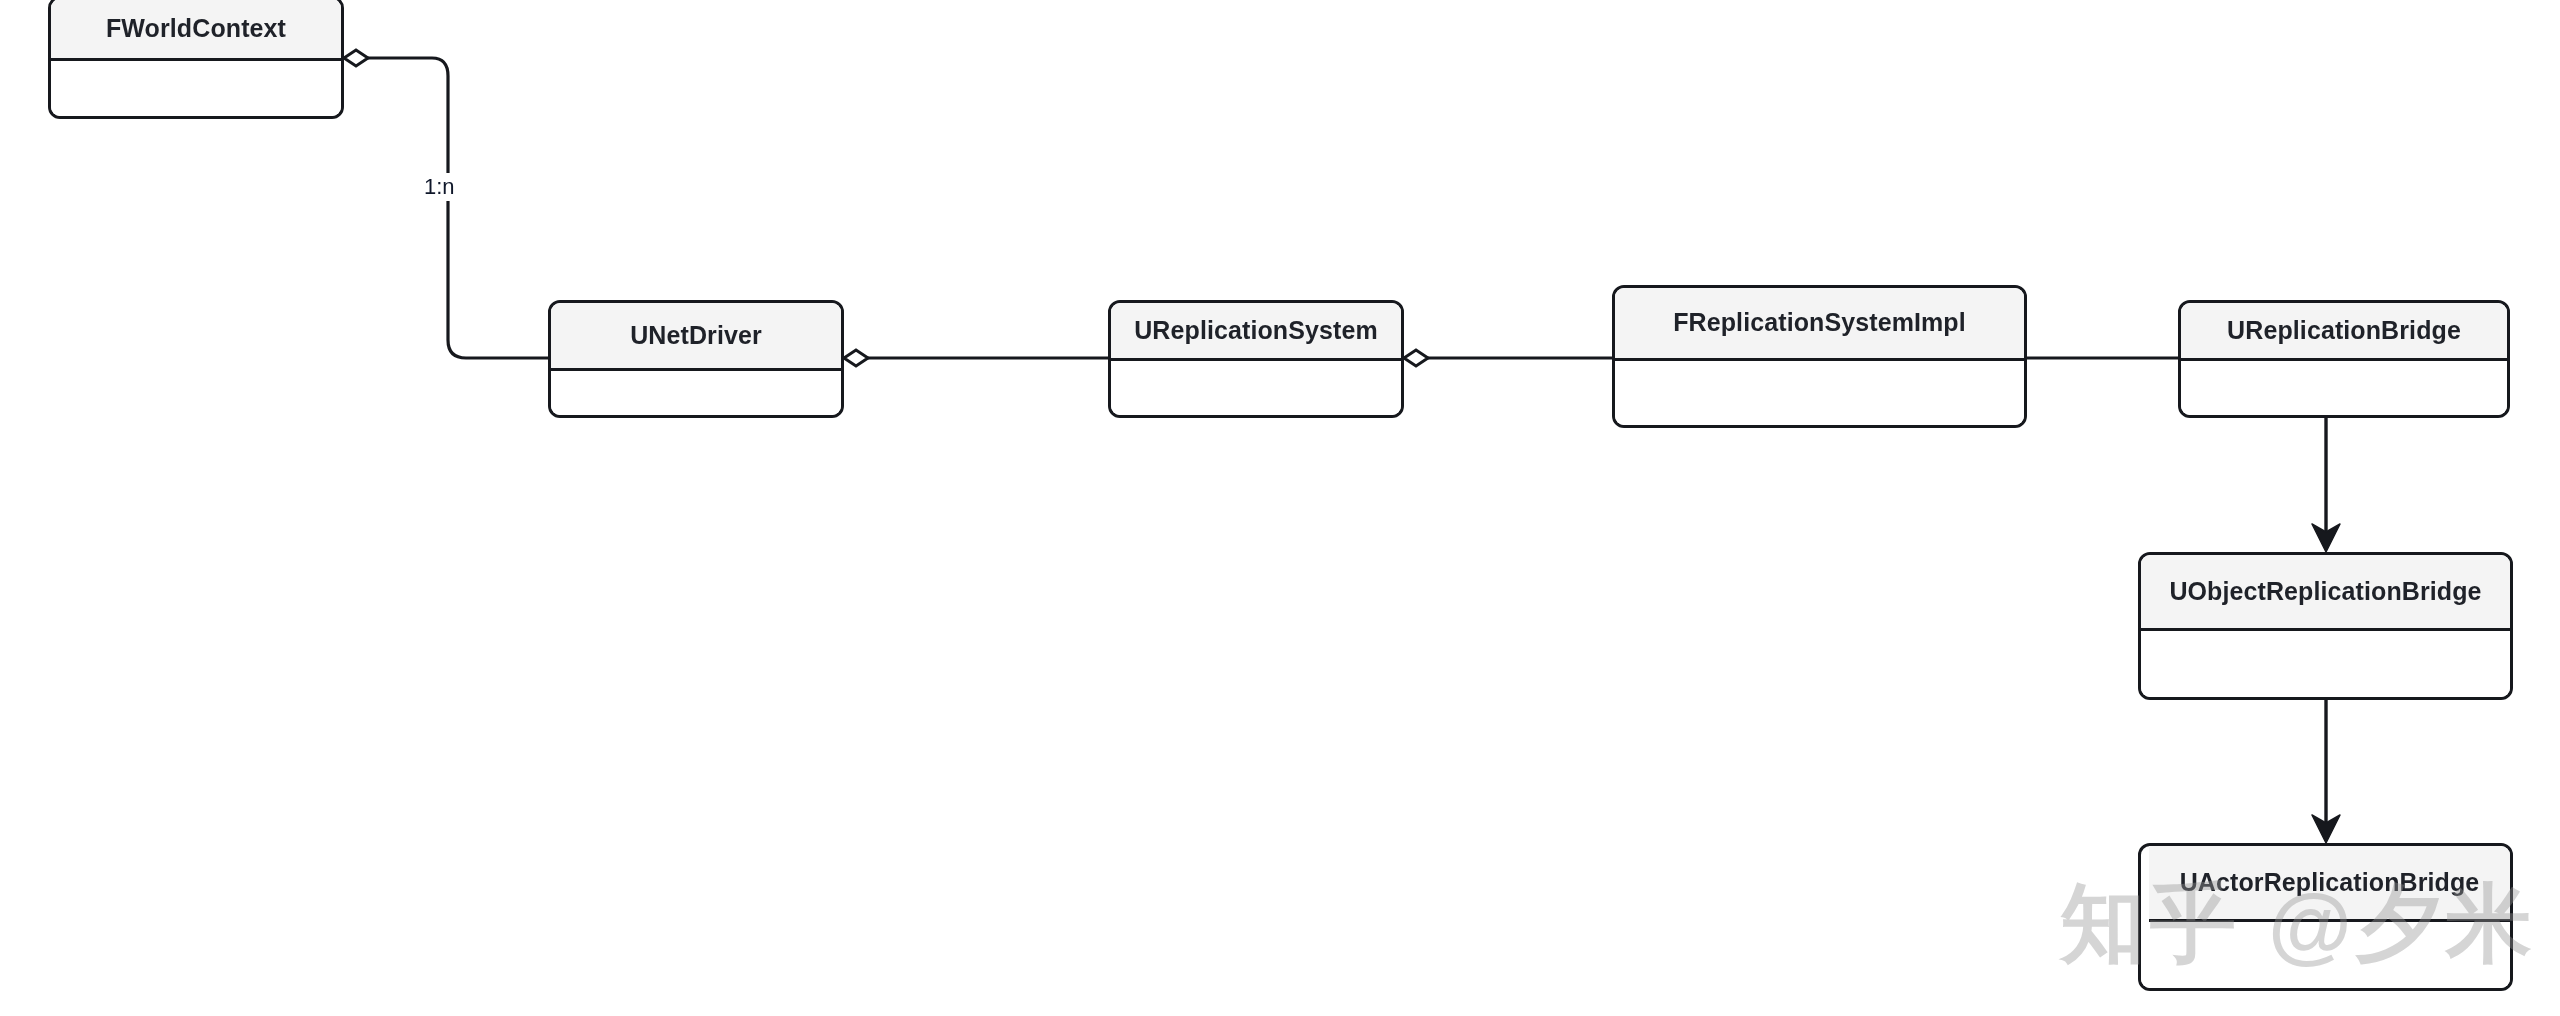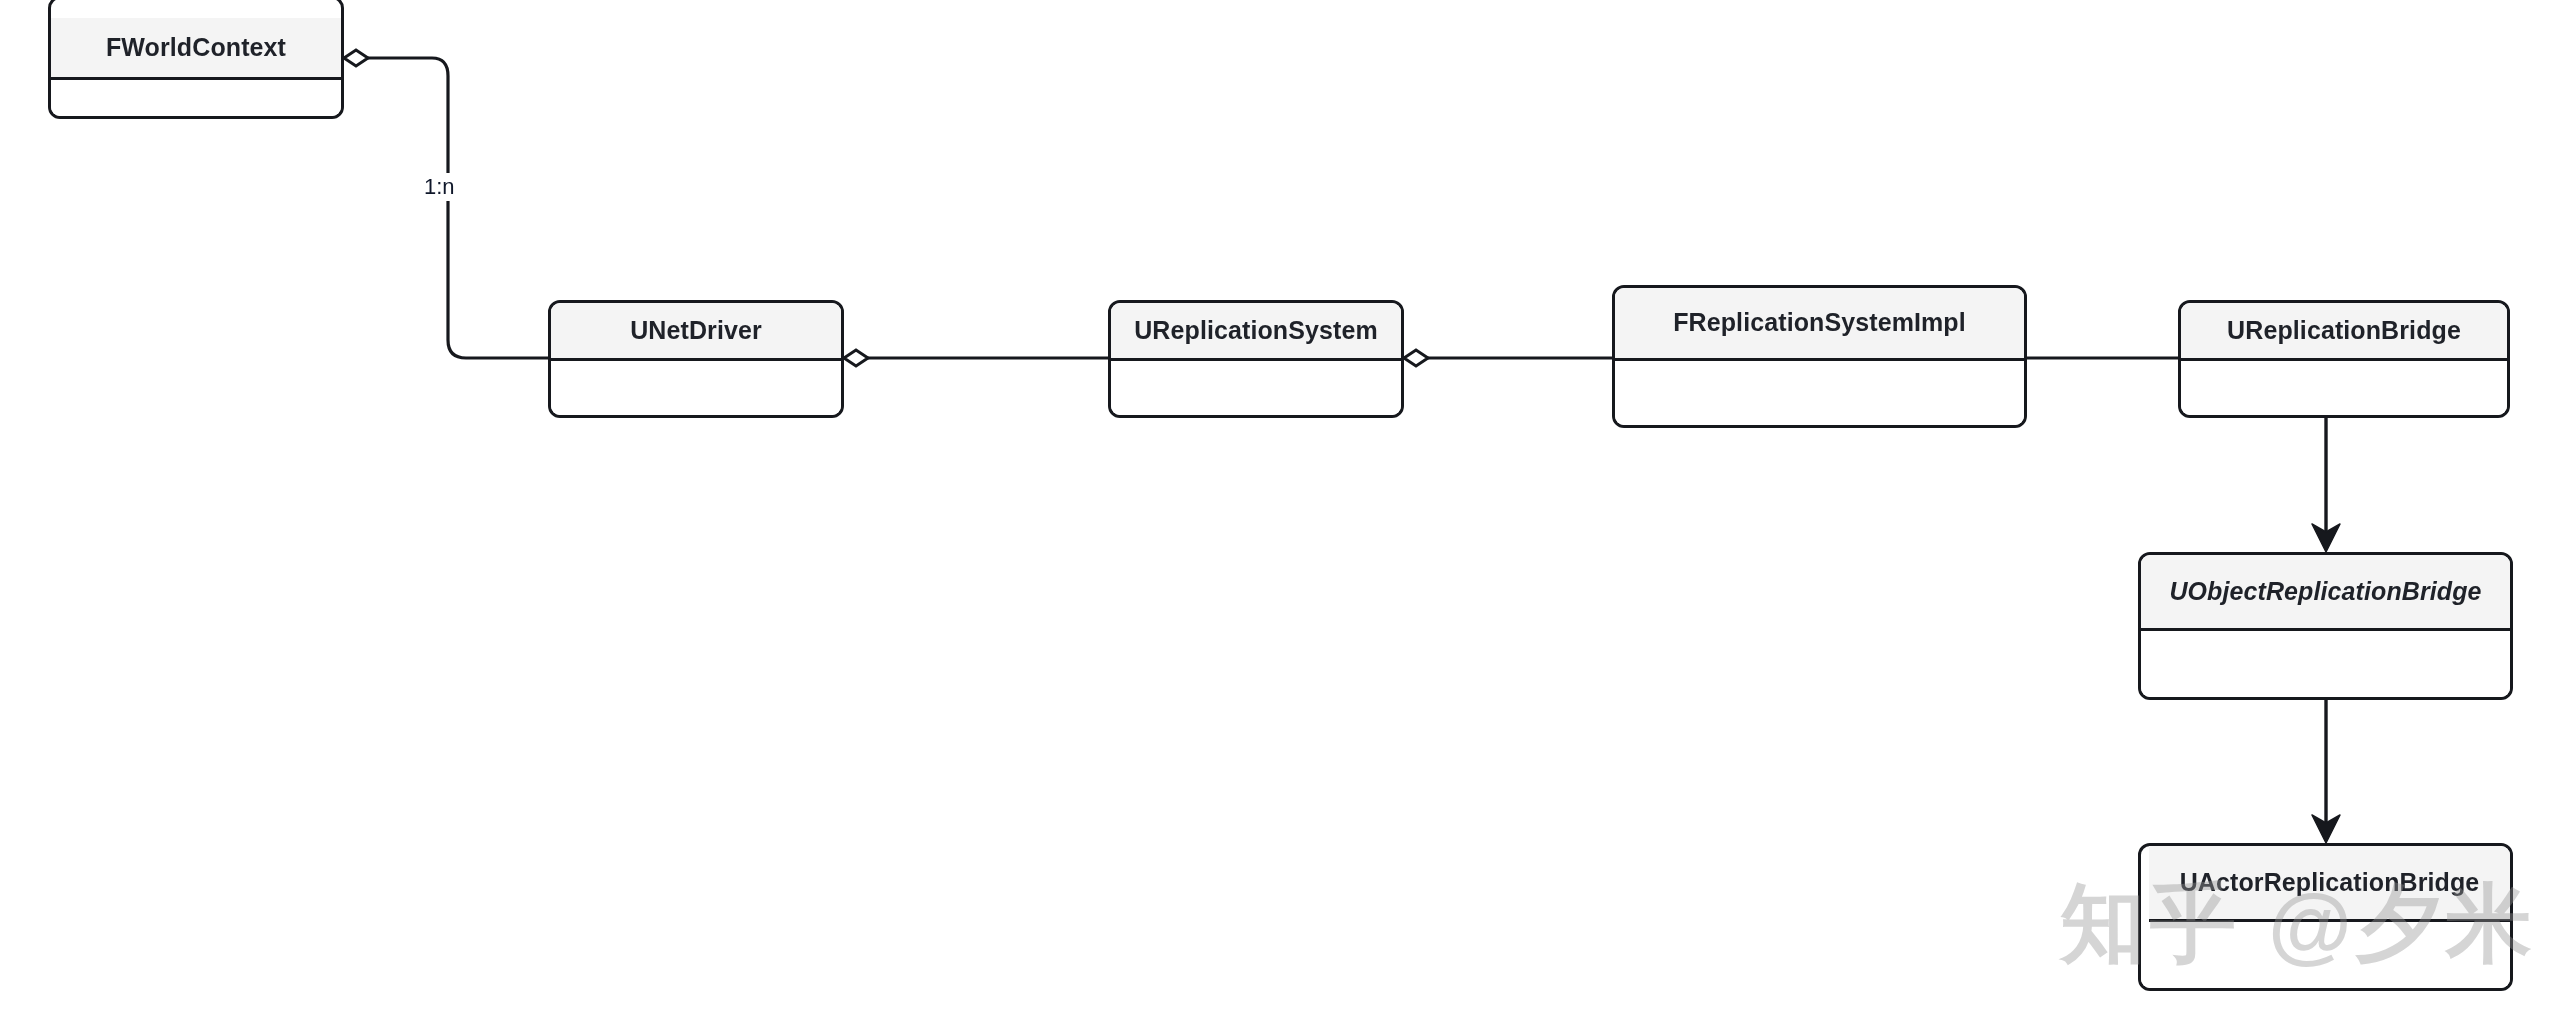--- a/index.html
+++ b/index.html
@@ -121,28 +121,28 @@
 
     <g>
       <path d="M 2326 700 L 2326 827" fill="none" stroke="#16181d" stroke-width="3.4"></path>
       <polygon points="2326,843 2312,815 2326,823 2340,815" fill="#16181d" stroke="#16181d" stroke-width="1.5" stroke-linejoin="round"></polygon>
     </g>
   </svg>
 
   <div class="edge-label" style="left:419px; top:173px;">1:n</div>
 
   <div class="uml-class" style="left:48px; top:-4px; width:296px; height:123px;">
-    <div class="uml-class-header" style="height:62px;margin-top:19px;">
+    <div class="uml-class-header" style="height:62px;">
       <span class="uml-class-name">FWorldContext</span>
     </div>
     <div class="uml-class-body"></div>
   </div>
 
   <div class="uml-class" style="left:548px; top:300px; width:296px; height:118px;">
-    <div class="uml-class-header" style="height:58px;">
+    <div class="uml-class-header" style="height:68px;">
       <span class="uml-class-name">UNetDriver</span>
     </div>
     <div class="uml-class-body"></div>
   </div>
 
   <div class="uml-class" style="left:1108px; top:300px; width:296px; height:118px;">
     <div class="uml-class-header" style="height:58px;">
       <span class="uml-class-name">UReplicationSystem</span>
     </div>
     <div class="uml-class-body"></div>
@@ -156,21 +156,21 @@
   </div>
 
   <div class="uml-class" style="left:2178px; top:300px; width:332px; height:118px;">
     <div class="uml-class-header" style="height:58px;">
       <span class="uml-class-name">UReplicationBridge</span>
     </div>
     <div class="uml-class-body"></div>
   </div>
 
   <div class="uml-class" style="left:2138px; top:552px; width:375px; height:148px;">
-    <div class="uml-class-header" style="height:76px;font-style:italic;">
+    <div class="uml-class-header" style="height:76px;">
       <span class="uml-class-name">UObjectReplicationBridge</span>
     </div>
     <div class="uml-class-body"></div>
   </div>
 
   <div class="uml-class" style="left:2138px; top:843px; width:375px; height:148px;">
     <div class="uml-class-header" style="height:76px;margin-left:8px;">
       <span class="uml-class-name">UActorReplicationBridge</span>
     </div>
     <div class="uml-class-body"></div>

